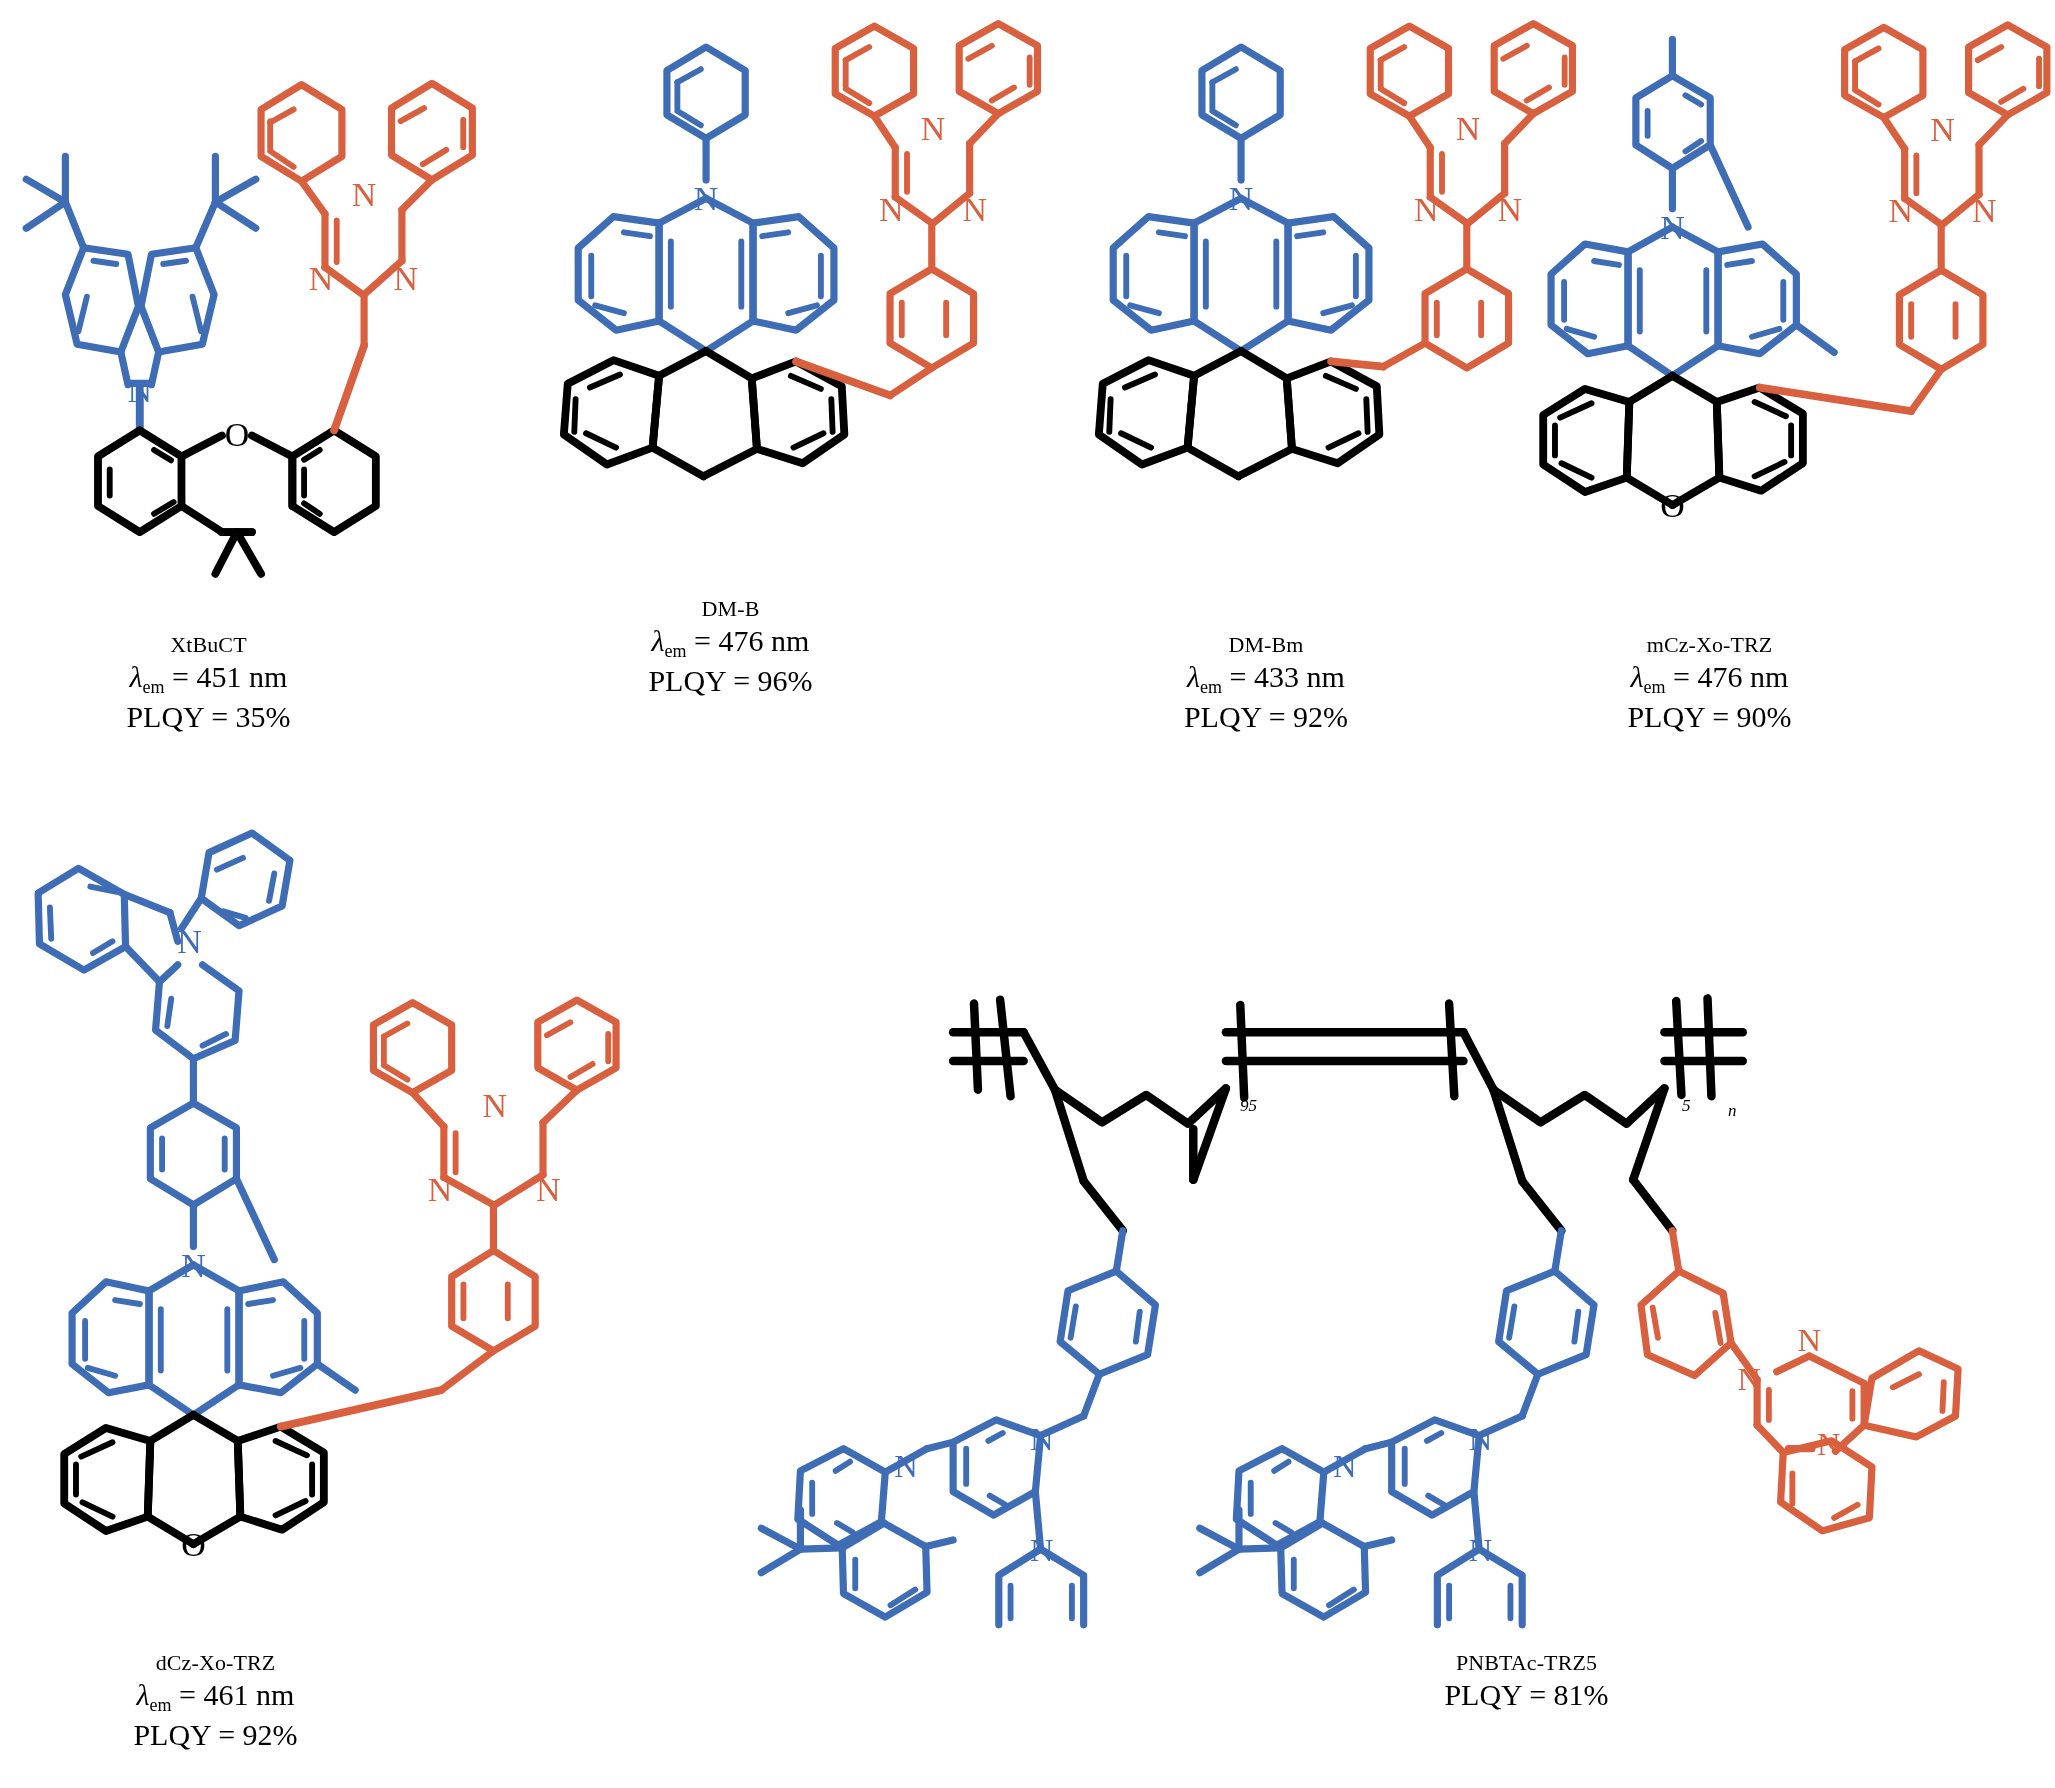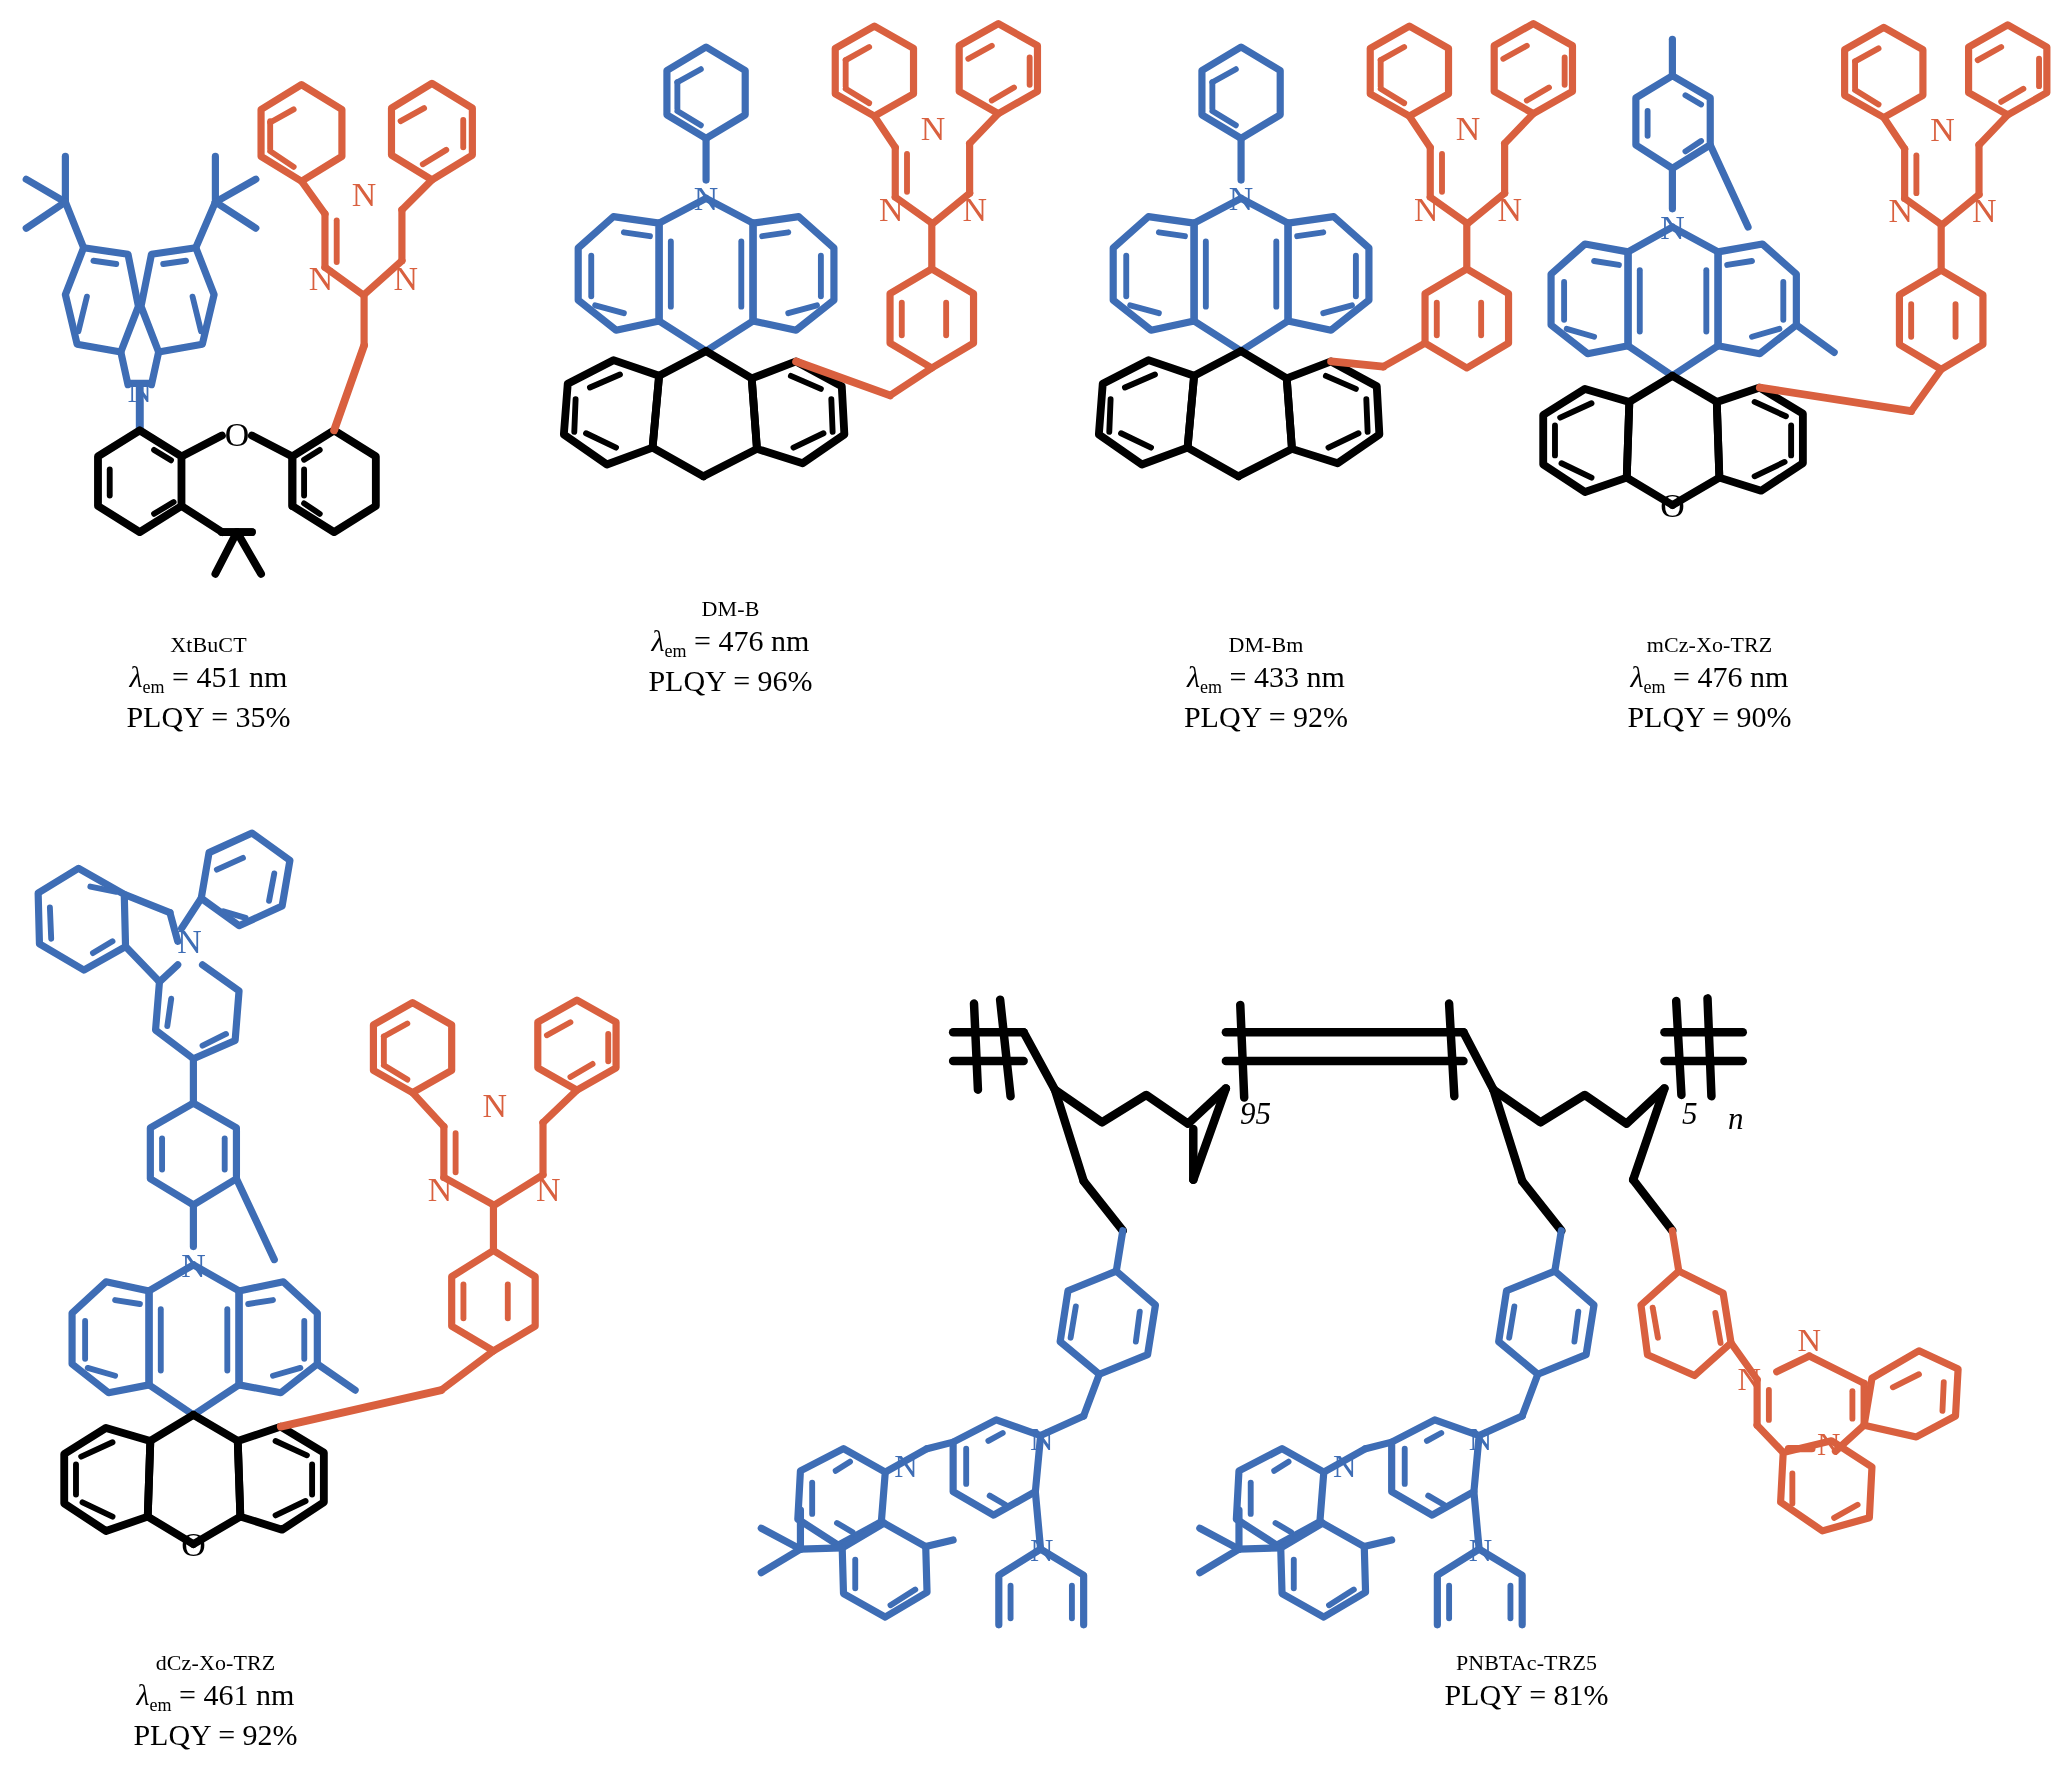--- a/index.html
+++ b/index.html
@@ -8,21 +8,21 @@
        color:#000;overflow:hidden;}
   .figure{position:absolute;inset:0;}
   .mol{position:absolute;}
   .mol svg{display:block;overflow:visible;}
   .caption{position:absolute;text-align:center;line-height:1.22;
            font-family:"Liberation Serif","DejaVu Serif",serif;}
   .cap-name{font-size:22px;letter-spacing:0.1px;white-space:nowrap;}
   .cap-line{font-size:30px;white-space:nowrap;}
   .lam{font-style:italic;font-family:"Liberation Serif","DejaVu Serif",serif;}
   .sub{font-size:18px;vertical-align:-0.35em;font-style:normal;}
-  .poly-sub{position:absolute;font-size:31px;font-style:italic;
+  .poly-sub{position:absolute;font-size:17px;font-style:italic;
             font-family:"Liberation Serif","DejaVu Serif",serif;}
 </style>
 </head>
 <body>
 
 <div class="figure">
 
   <div class="mol" style="left:0px;top:39px;width:496px;height:587px;">
     <svg width="496" height="587" viewBox="0 0 760 900">
       <g fill="none" stroke-linecap="round" stroke-linejoin="round">

